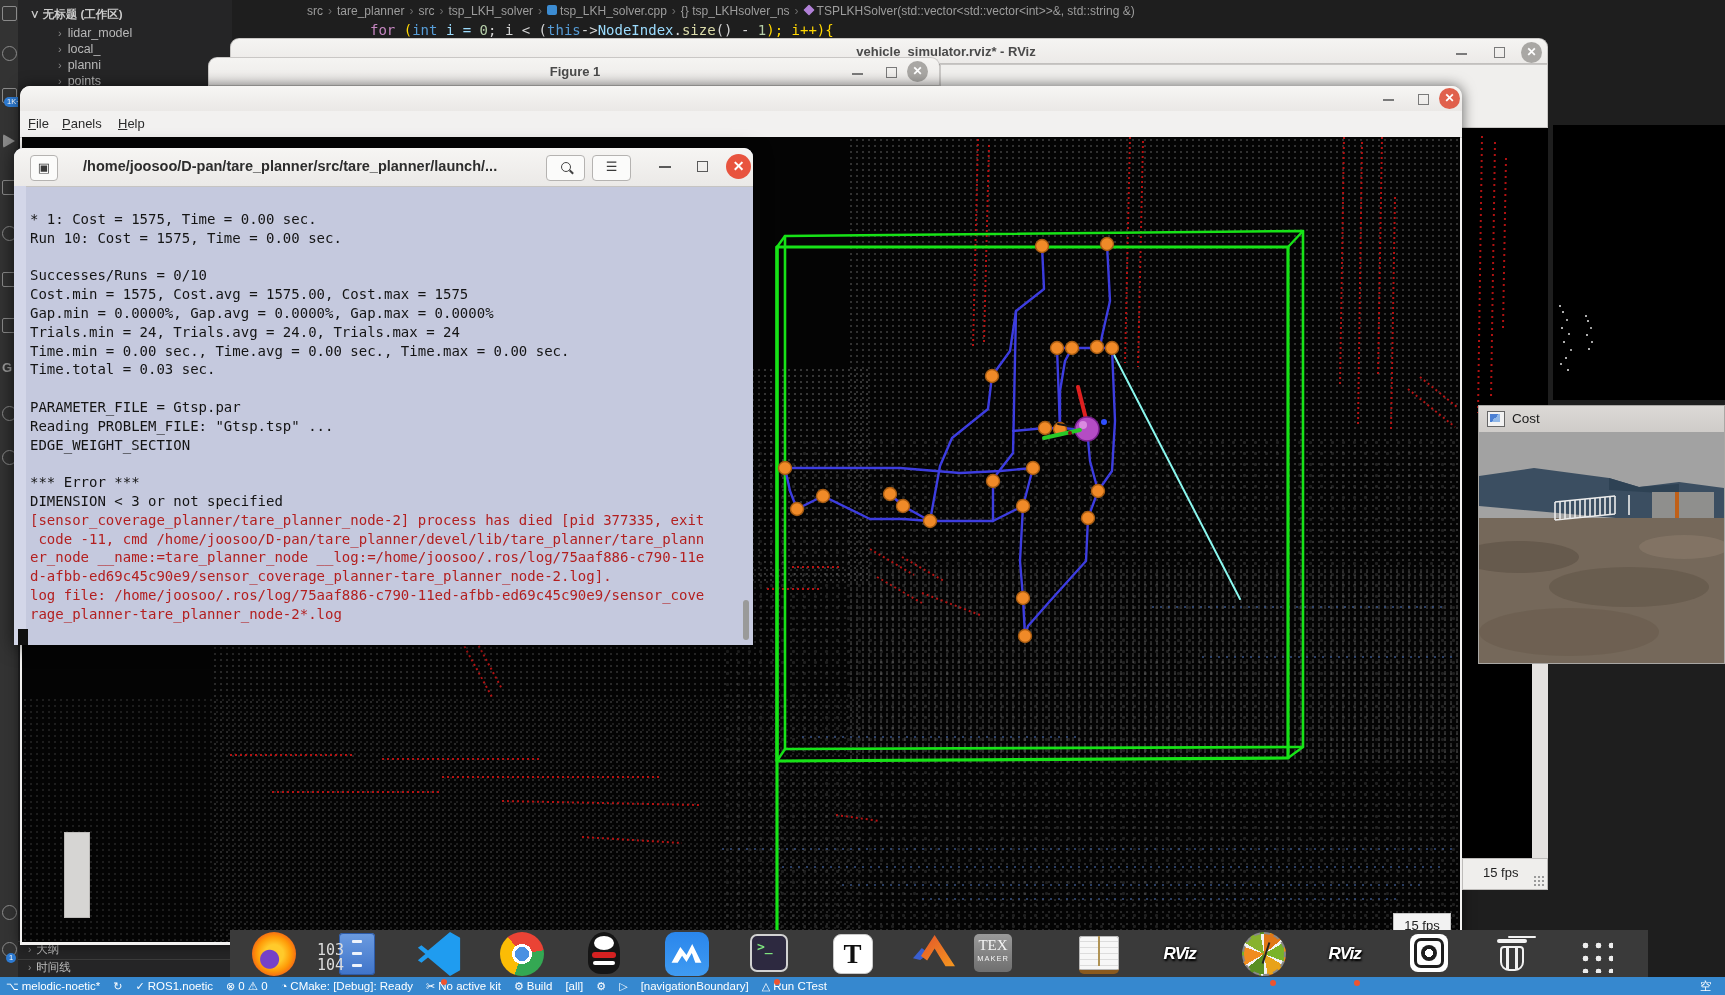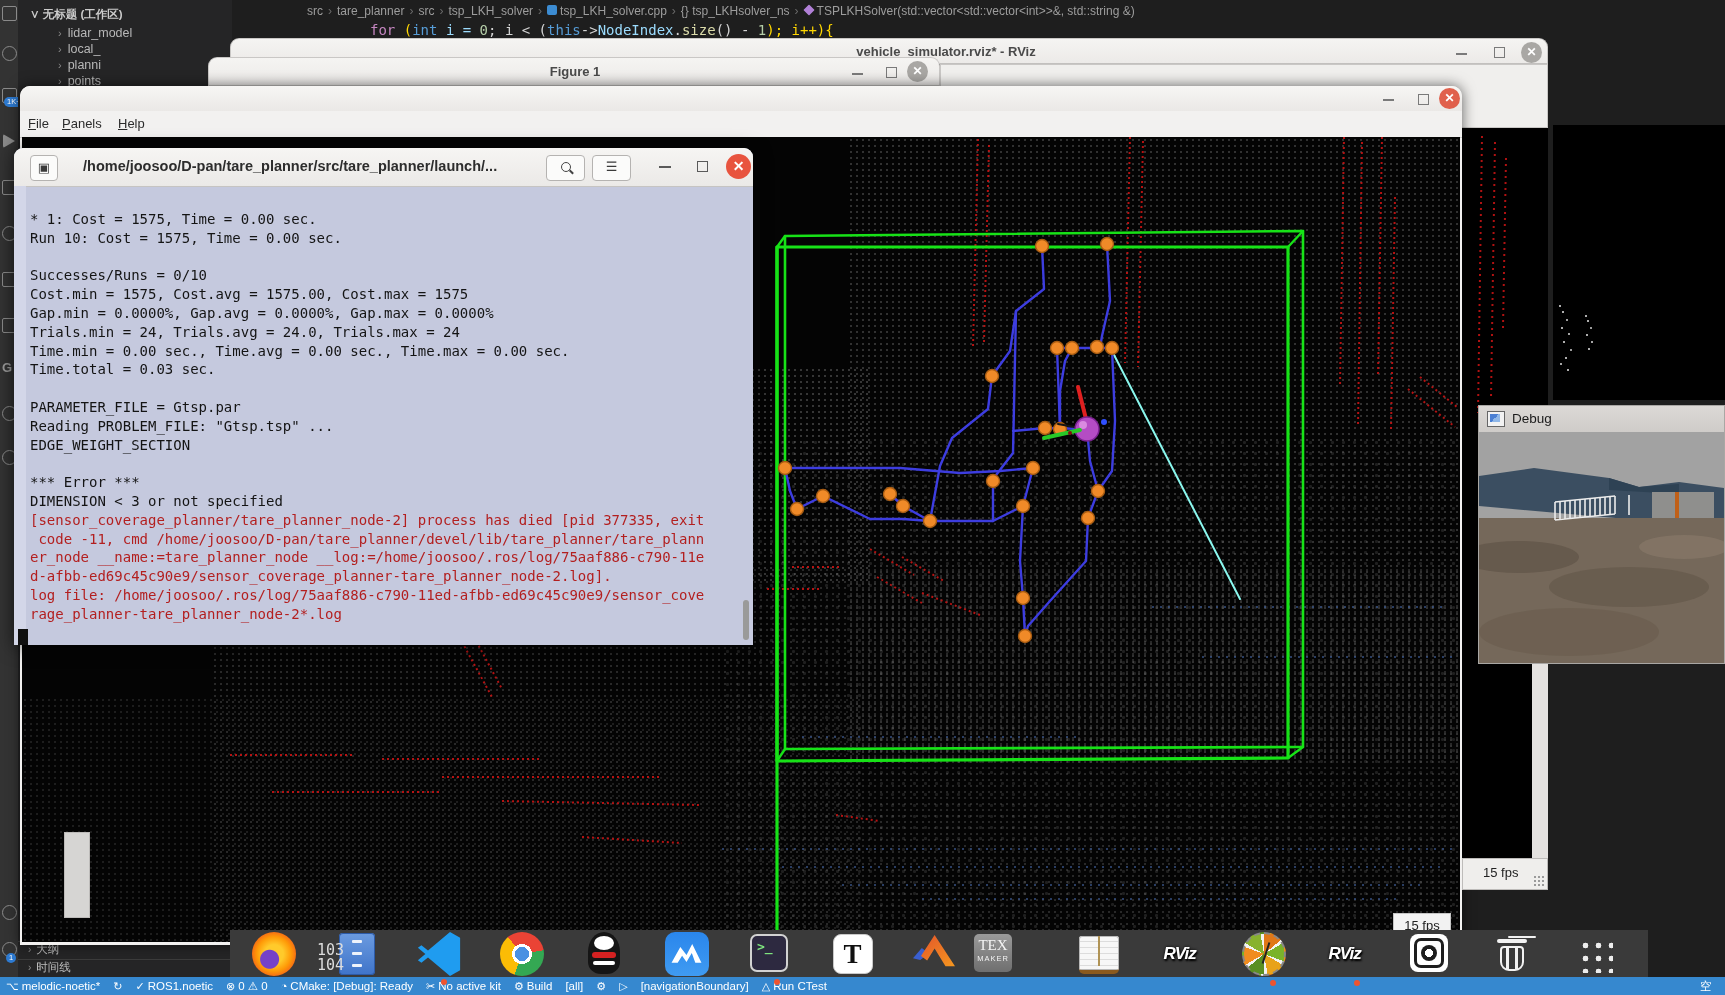--- a/index.html
+++ b/index.html
@@ -346,21 +346,21 @@
     </div>
     <div id="term-gutter"></div>
     <div id="term-body"><div class="tline">* 1: Cost = 1575, Time = 0.00 sec.</div><div class="tline">Run 10: Cost = 1575, Time = 0.00 sec.</div><div class="tline"> </div><div class="tline">Successes/Runs = 0/10</div><div class="tline">Cost.min = 1575, Cost.avg = 1575.00, Cost.max = 1575</div><div class="tline">Gap.min = 0.0000%, Gap.avg = 0.0000%, Gap.max = 0.0000%</div><div class="tline">Trials.min = 24, Trials.avg = 24.0, Trials.max = 24</div><div class="tline">Time.min = 0.00 sec., Time.avg = 0.00 sec., Time.max = 0.00 sec.</div><div class="tline">Time.total = 0.03 sec.</div><div class="tline"> </div><div class="tline">PARAMETER_FILE = Gtsp.par</div><div class="tline">Reading PROBLEM_FILE: "Gtsp.tsp" ...</div><div class="tline">EDGE_WEIGHT_SECTION</div><div class="tline"> </div><div class="tline">*** Error ***</div><div class="tline">DIMENSION &lt; 3 or not specified</div><div class="tline err">[sensor_coverage_planner/tare_planner_node-2] process has died [pid 377335, exit</div><div class="tline err"> code -11, cmd /home/joosoo/D-pan/tare_planner/devel/lib/tare_planner/tare_plann</div><div class="tline err">er_node __name:=tare_planner_node __log:=/home/joosoo/.ros/log/75aaf886-c790-11e</div><div class="tline err">d-afbb-ed69c45c90e9/sensor_coverage_planner-tare_planner_node-2.log].</div><div class="tline err">log file: /home/joosoo/.ros/log/75aaf886-c790-11ed-afbb-ed69c45c90e9/sensor_cove</div><div class="tline err">rage_planner-tare_planner_node-2*.log</div></div>
     <div id="term-cursor"></div>
     <div id="term-scroll"></div>
   </div>
 
   <div class="abs" id="img-panel">
     <div id="img-header">
       <div id="img-ico"></div>
-      <div id="img-title">Debug</div>
+      <div id="img-title">Cost</div>
     </div>
     <svg width="245" height="231" style="position:absolute;left:0;top:26px;">
       <rect x="0" y="0" width="245" height="231" fill="#a2a2a2"></rect>
       <polygon points="0,44 55,36 130,46 160,55 200,50 245,56 245,95 160,88 90,82 0,74" fill="#3b4e61"></polygon>
       <polygon points="130,46 160,55 200,52 200,62 130,58" fill="#2e4254"></polygon>
       <rect x="173" y="60" width="62" height="28" fill="#8f8f8d"></rect>
       <rect x="196" y="60" width="4" height="28" fill="#c06018"></rect>
       <rect x="0" y="86" width="245" height="145" fill="#75685a"></rect>
       <ellipse cx="40" cy="125" rx="60" ry="16" fill="#584c3f" opacity=".5"></ellipse>
       <ellipse cx="150" cy="155" rx="80" ry="20" fill="#5e5244" opacity=".5"></ellipse>

